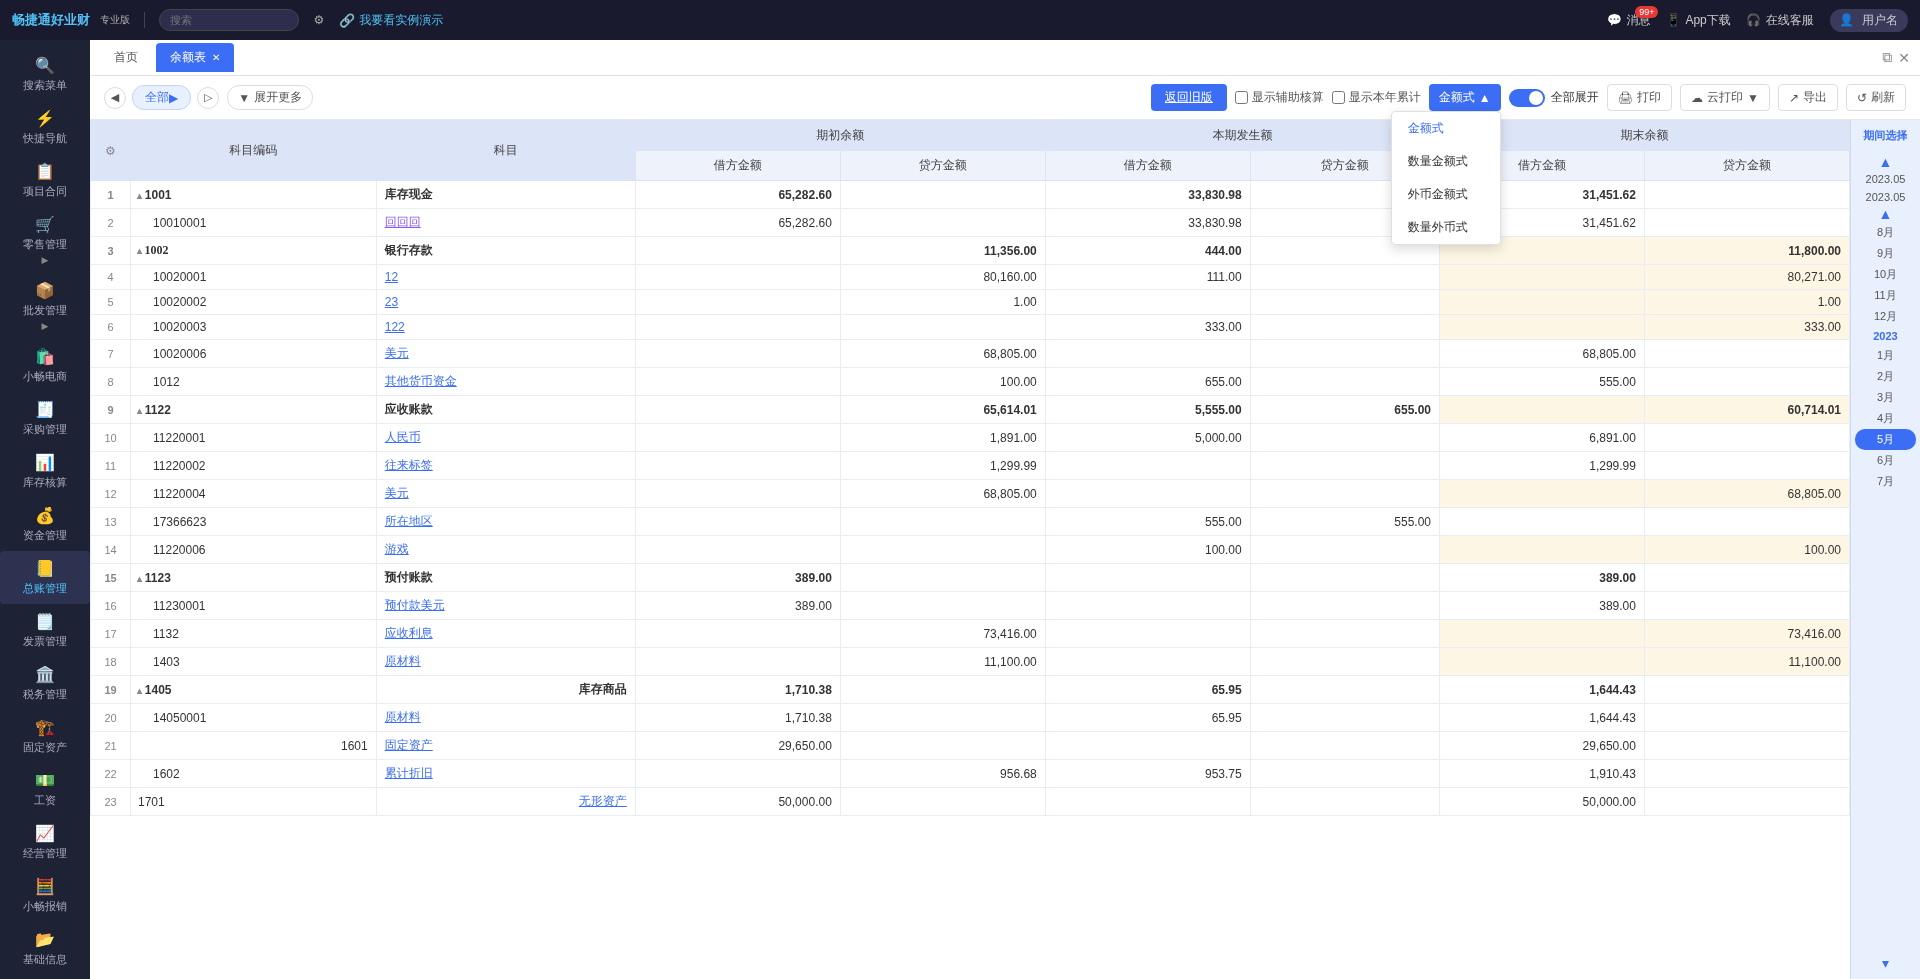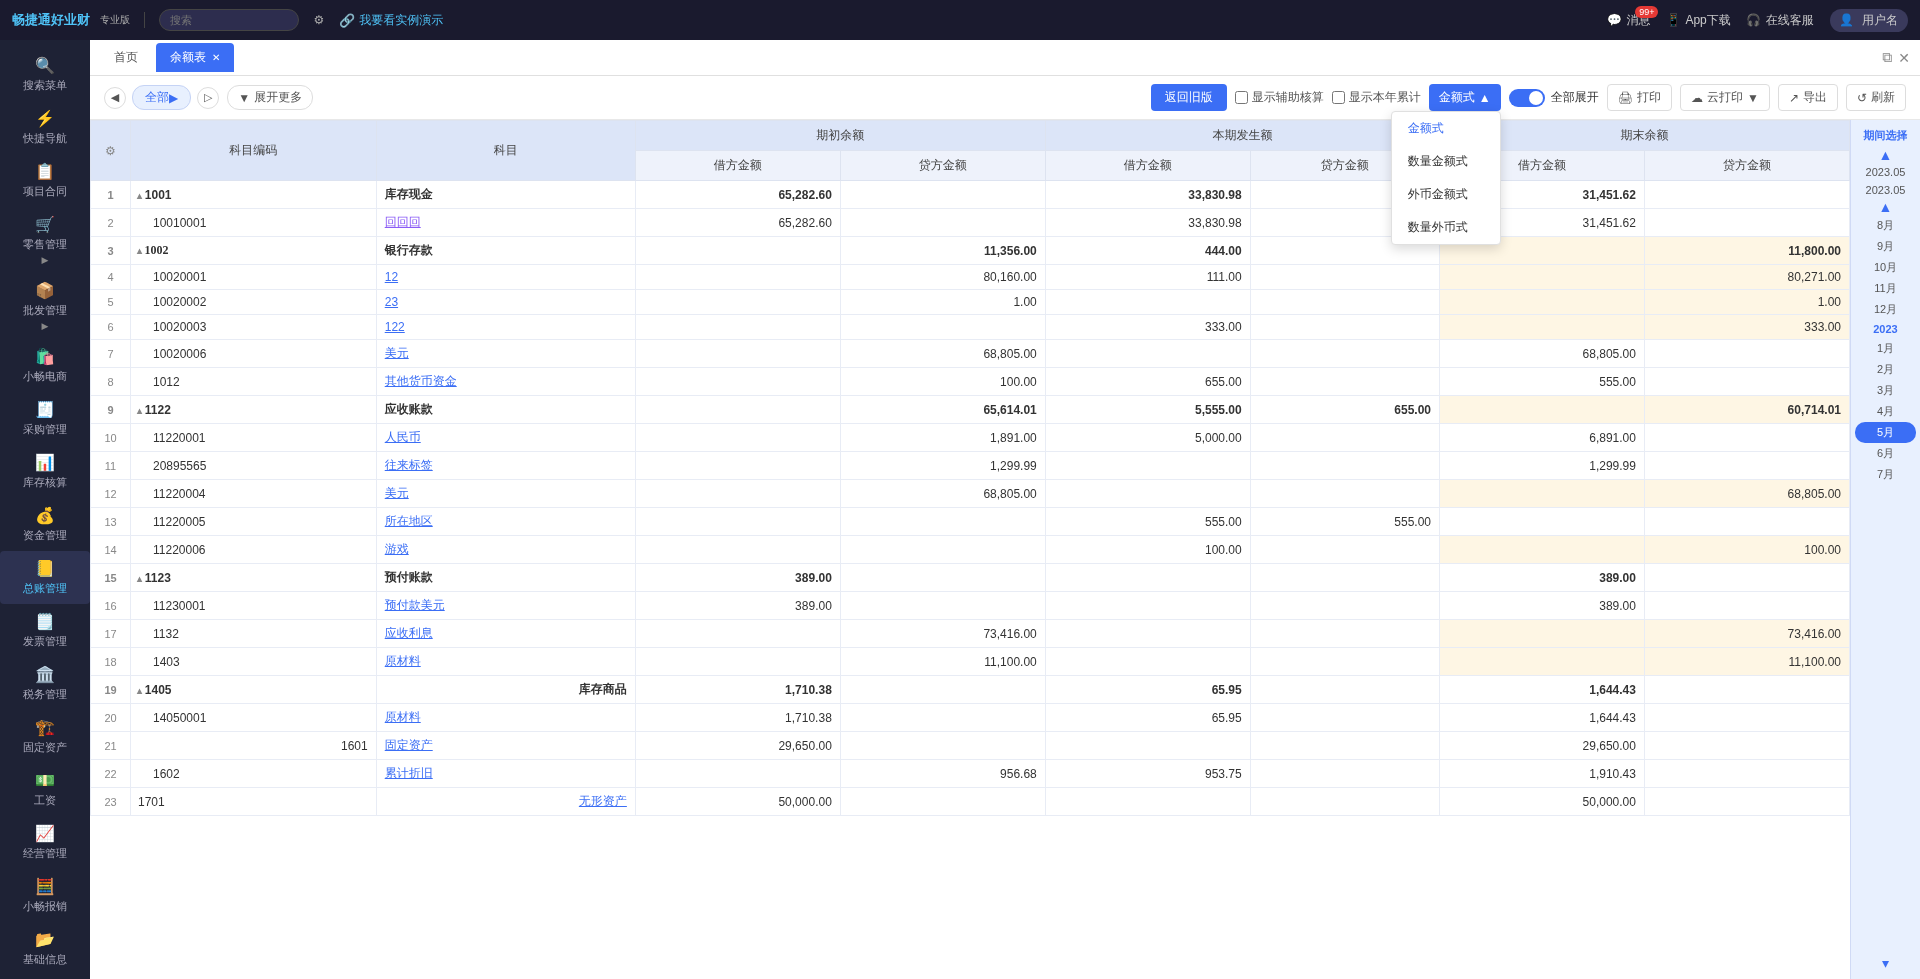--- a/index.html
+++ b/index.html
@@ -40,21 +40,21 @@
     .tab-controls { margin-left: auto; display: flex; gap: 6px; }
     .tab-ctrl-btn { background: none; border: none; cursor: pointer; color: #888; font-size: 14px; }
 
     
     .toolbar { background: white; padding: 8px 14px; display: flex; align-items: center; gap: 8px; border-bottom: 1px solid #e8e8e8; flex-wrap: wrap; }
     .breadcrumb-area { display: flex; align-items: center; gap: 6px; }
     .breadcrumb-all { background: #e8f0fe; border: 1px solid #c5d3f5; border-radius: 12px; padding: 3px 12px; font-size: 12px; color: #3b6ef5; display: flex; align-items: center; gap: 0; }
     .nav-btn { background: white; border: 1px solid #ddd; border-radius: 50%; width: 22px; height: 22px; display: flex; align-items: center; justify-content: center; cursor: pointer; font-size: 11px; color: #555; }
     .expand-btn { background: white; border: 1px solid #ddd; border-radius: 12px; padding: 3px 10px; font-size: 12px; color: #555; cursor: pointer; display: flex; align-items: center; gap: 4px; }
     .toolbar-right { margin-left: auto; display: flex; align-items: center; gap: 8px; }
-    .btn-return { background: #3b6ef5; color: white; border: none; border-radius: 4px; padding: 5px 14px; font-size: 12px; cursor: pointer; }
+    .btn-return { background: #3b6ef5; color: white; border: none; border-radius: 4px; padding: 5px 14px; font-size: 12px; cursor: pointer; text-decoration: underline; }
     .checkbox-label { display: flex; align-items: center; gap: 4px; font-size: 12px; color: #555; }
     .checkbox-label input { cursor: pointer; }
     .btn-jine { background: #3b6ef5; color: white; border: none; border-radius: 4px; padding: 5px 10px; font-size: 12px; cursor: pointer; display: flex; align-items: center; gap: 4px; }
     .toggle-switch { display: flex; align-items: center; gap: 6px; }
     .toggle { width: 36px; height: 18px; background: #3b6ef5; border-radius: 9px; position: relative; cursor: pointer; }
     .toggle-knob { width: 14px; height: 14px; background: white; border-radius: 50%; position: absolute; top: 2px; right: 2px; }
     .toolbar-action-btn { background: white; border: 1px solid #ddd; border-radius: 4px; padding: 4px 10px; font-size: 12px; color: #555; cursor: pointer; display: flex; align-items: center; gap: 4px; }
 
     
     .dropdown-menu { position: absolute; background: white; border: 1px solid #e0e0e0; border-radius: 4px; box-shadow: 0 4px 12px rgba(0,0,0,0.15); z-index: 1000; min-width: 120px; }
@@ -69,21 +69,21 @@
     tbody tr td { padding: 5px 8px; border: 1px solid #e8ecf5; text-align: right; white-space: nowrap; }
     tbody tr td:first-child { text-align: center; color: #888; }
     tbody tr td:nth-child(2) { text-align: left; font-weight: 500; }
     tbody tr td:nth-child(3) { text-align: left; }
     tbody tr.parent-row td { font-weight: bold; }
     .highlighted-cell { background: #fef6e4 !important; }
     .row-num { color: #999; font-size: 11px; }
 
     
     .right-panel { width: 70px; background: #e8f0fe; display: flex; flex-direction: column; align-items: center; padding: 8px 4px; border-left: 1px solid #d0daf5; }
-    .period-title { font-size: 11px; color: #3b6ef5; font-weight: bold; text-align: center; margin-bottom: 4px; }
+    .period-title { font-size: 11px; color: #3b6ef5; font-weight: bold; text-align: center; margin-bottom: 11px; }
     .year-label { font-size: 11px; color: #555; text-align: center; padding: 3px 0; }
     .month-item { font-size: 11px; color: #555; text-align: center; padding: 3px 6px; cursor: pointer; border-radius: 3px; width: 100%; }
     .month-item.active { background: #3b6ef5; color: white; border-radius: 10px; }
     .expand-icon { color: #3b6ef5; cursor: pointer; font-size: 14px; }
 
     
     .settings-icon { cursor: pointer; color: #888; }
 
     
     .dropdown-wrapper { position: relative; display: inline-block; }
@@ -419,21 +419,21 @@
                 <td style="text-align: left; text-decoration: underline; color: rgb(59, 110, 245); cursor: pointer;">人民币</td>
                 <td></td>
                 <td>1,891.00</td>
                 <td>5,000.00</td>
                 <td></td>
                 <td>6,891.00</td>
                 <td></td>
               </tr>
               <tr>
                 <td class="row-num">11</td>
-                <td style="text-align: left; padding-left: 22px;">20895565</td>
+                <td style="text-align: left; padding-left: 22px;">11220002</td>
                 <td style="text-align: left; text-decoration: underline; color: rgb(59, 110, 245); cursor: pointer;">往来标签</td>
                 <td></td>
                 <td>1,299.99</td>
                 <td></td>
                 <td></td>
                 <td>1,299.99</td>
                 <td></td>
               </tr>
               <tr>
                 <td class="row-num">12</td>
@@ -441,21 +441,21 @@
                 <td style="text-align: left; text-decoration: underline; color: rgb(59, 110, 245); cursor: pointer;">美元</td>
                 <td></td>
                 <td>68,805.00</td>
                 <td></td>
                 <td></td>
                 <td class="highlighted-cell"></td>
                 <td class="highlighted-cell">68,805.00</td>
               </tr>
               <tr>
                 <td class="row-num">13</td>
-                <td style="text-align: left; padding-left: 22px;">11220005</td>
+                <td style="text-align: left; padding-left: 22px;">17366623</td>
                 <td style="text-align: left; text-decoration: underline; color: rgb(59, 110, 245); cursor: pointer;">所在地区</td>
                 <td></td>
                 <td></td>
                 <td>555.00</td>
                 <td>555.00</td>
                 <td></td>
                 <td></td>
               </tr>
               <tr>
                 <td class="row-num">14</td>

